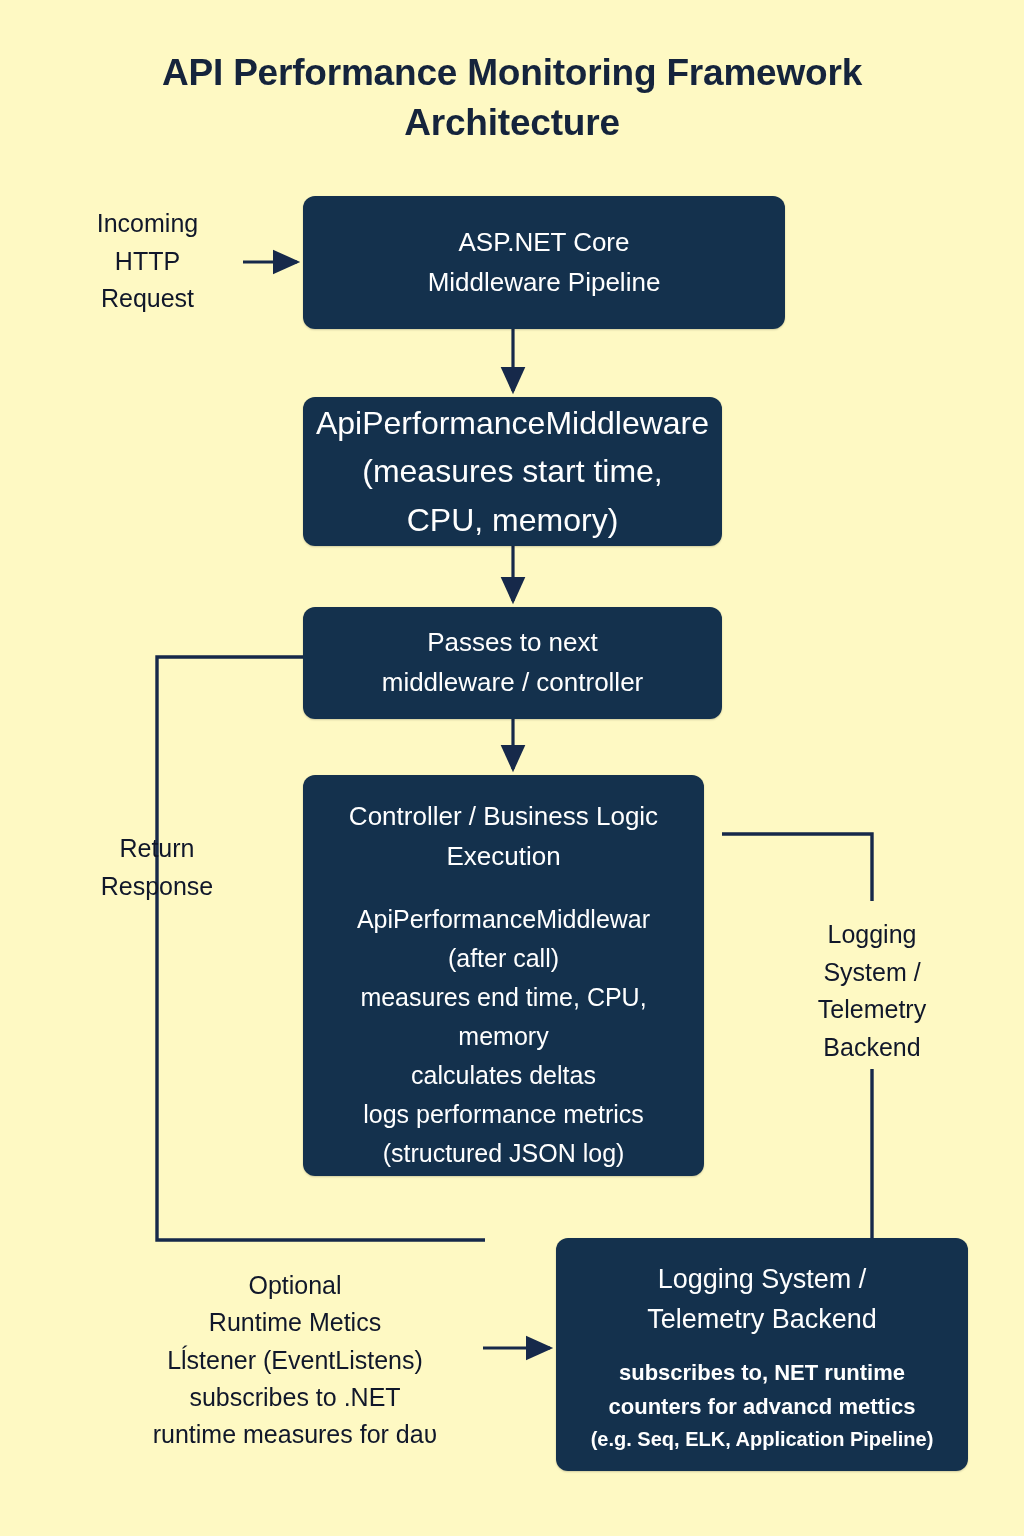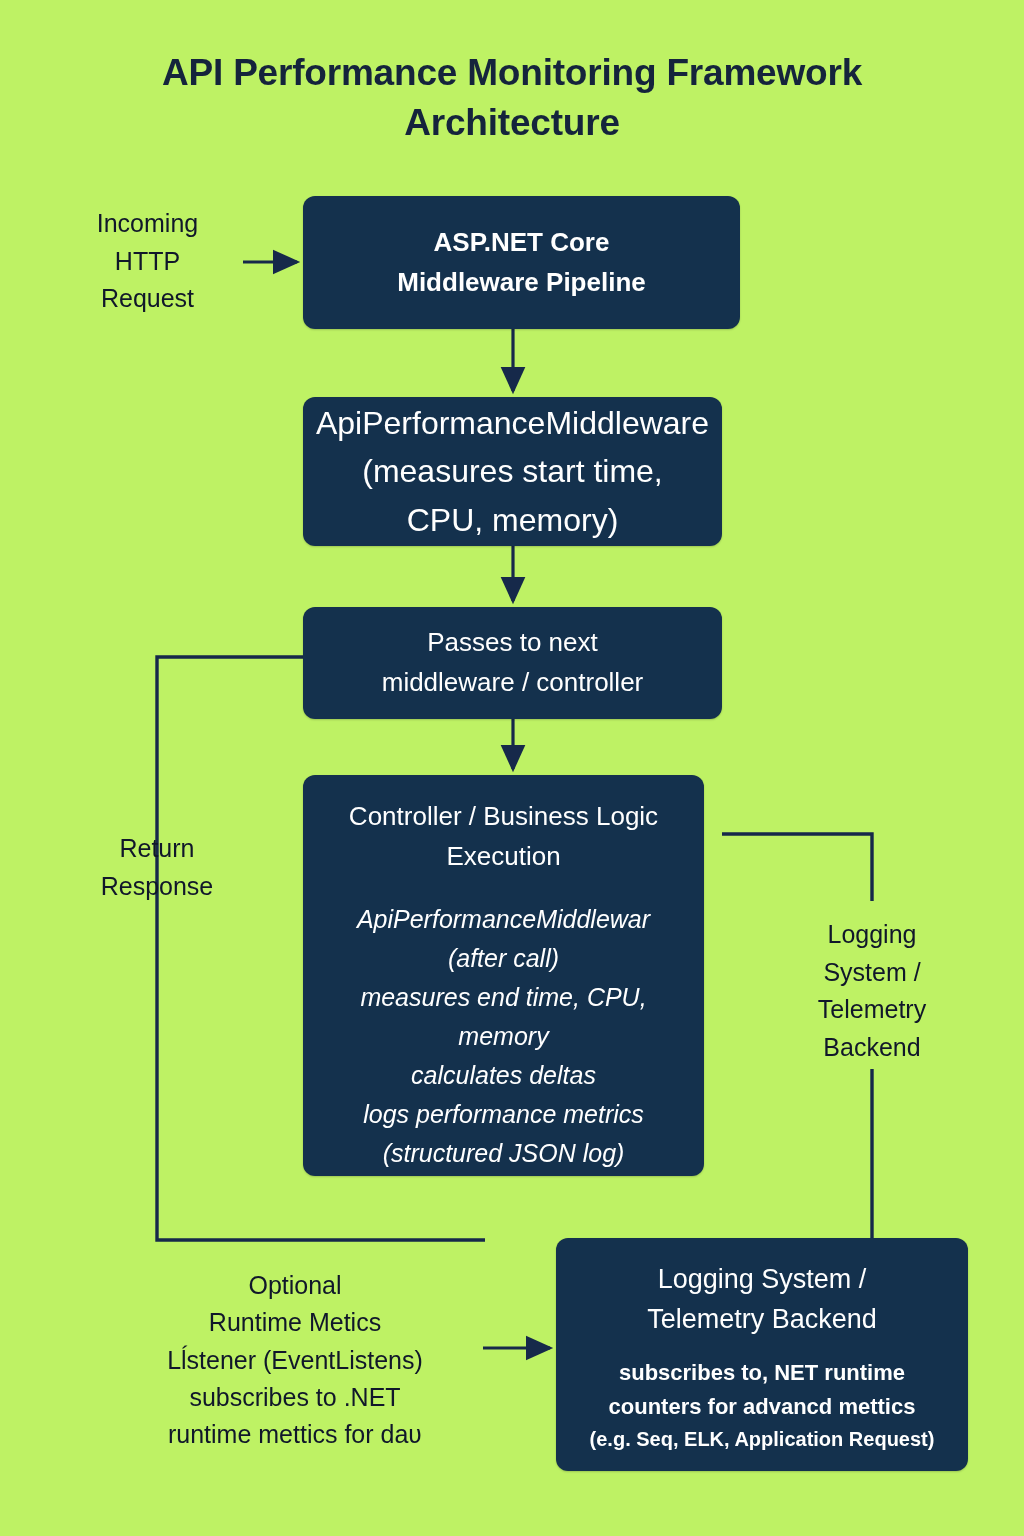--- a/index.html
+++ b/index.html
@@ -4,21 +4,21 @@
 <style>
   html, body {
     margin: 0;
     padding: 0;
     background: #ffffff;
   }
   #page {
     position: relative;
     width: 1024px;
     height: 1536px;
-    background: #bef264;
+    background: #fef9c3;
     font-family: "Liberation Sans", sans-serif;
     overflow: hidden;
   }
 
   
   #diagram-title {
     position: absolute;
     left: 62px;
     top: 48px;
     width: 900px;
@@ -45,24 +45,23 @@
     box-shadow: 0 1px 2px rgba(0,0,0,0.18);
   }
   .node-line {
     display: block;
     width: 100%;
   }
 
   
   #box-aspnet-pipeline {
     left: 303px; top: 196px;
-    width: 437px; height: 133px;
+    width: 482px; height: 133px;
     font-size: 26px;
     line-height: 1.52;
-    font-weight: bold;
   }
 
   
   #box-api-performance-middleware {
     left: 303px; top: 397px;
     width: 419px; height: 149px;
     font-size: 32px;
     line-height: 1.52;
   }
 
@@ -84,21 +83,20 @@
   #box-controller-execution .heading-line {
     font-size: 26px;
     line-height: 1.52;
   }
   #box-controller-execution .detail-block {
     margin-top: 24px;
   }
   #box-controller-execution .detail-line {
     font-size: 25px;
     line-height: 1.56;
-    font-style: italic;
   }
 
   
   #box-logging-backend {
     left: 556px; top: 1238px;
     width: 412px; height: 233px;
     justify-content: flex-start;
     padding-top: 22px;
   }
   #box-logging-backend .heading-line {
@@ -214,21 +212,21 @@
       <span class="node-line detail-line">(structured JSON log)</span>
     </div>
   </div>
 
   <div class="node-box" id="box-logging-backend">
     <span class="node-line heading-line">Logging System /</span>
     <span class="node-line heading-line">Telemetry Backend</span>
     <div class="detail-block">
       <span class="node-line detail-line">subscribes to, NET runtime</span>
       <span class="node-line detail-line">counters for advancd mettics</span>
-      <span class="node-line detail-line small">(e.g. Seq, ELK, Application Request)</span>
+      <span class="node-line detail-line small">(e.g. Seq, ELK, Application Pipeline)</span>
     </div>
   </div>
 
   <div class="free-label" id="label-incoming-request">
     <div>Incoming</div>
     <div>HTTP</div>
     <div>Request</div>
   </div>
 
   <div class="free-label" id="label-logging-telemetry">
@@ -241,16 +239,16 @@
   <div class="free-label" id="label-return-response">
     <div>Return</div>
     <div>Response</div>
   </div>
 
   <div class="free-label" id="label-optional-runtime">
     <div>Optional</div>
     <div>Runtime Metics</div>
     <div>Lĺstener (EventListens)</div>
     <div>subscribes to .NET</div>
-    <div>runtime mettics for daʋ</div>
+    <div>runtime measures for daʋ</div>
   </div>
 
 </div>
 
 </body></html>

